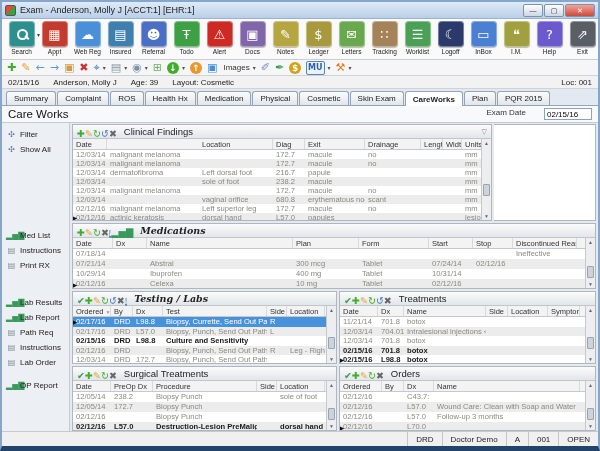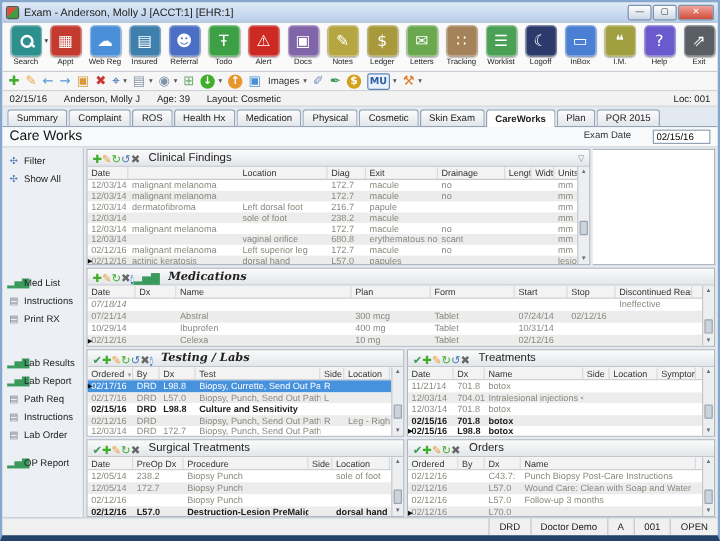--- a/index.html
+++ b/index.html
@@ -485,21 +485,21 @@
                 <span class="g-hc" style="width: 34px;">Dx</span>
                 <span class="g-hc" style="width: 146px;">Name</span>
                 <span class="g-hc" style="width: 66px;">Plan</span>
                 <span class="g-hc" style="width: 70px;">Form</span>
                 <span class="g-hc" style="width: 44px;">Start</span>
                 <span class="g-hc" style="width: 40px;">Stop</span>
                 <span class="g-hc" style="width: 64px;">Discontinued Reason</span>
               </div>
               <div class="g-body">
                 <div class="g-row">
-                  <span class="g-cell" style="width: 40px; font-style: italic;">07/18/14</span>
+                  <span class="g-cell" style="width: 40px;">07/18/14</span>
                   <span class="g-cell" style="width: 34px;"></span>
                   <span class="g-cell" style="width: 146px;"></span>
                   <span class="g-cell" style="width: 66px;"></span>
                   <span class="g-cell" style="width: 70px;"></span>
                   <span class="g-cell" style="width: 44px;"></span>
                   <span class="g-cell" style="width: 40px;"></span>
                   <span class="g-cell" style="width: 64px;">Ineffective</span>
                 </div>
                 <div class="g-row alt">
                   <span class="g-cell" style="width: 40px;">07/21/14</span>
@@ -738,21 +738,20 @@
                   <span class="g-hc" style="width: 42px;">Ordered</span>
                   <span class="g-hc" style="width: 22px;">By</span>
                   <span class="g-hc" style="width: 30px;">Dx</span>
                   <span class="g-hc" style="width: 146px;">Name</span>
                 </div>
                 <div class="g-body">
                   <div class="g-row">
                     <span class="g-cell" style="width: 42px;">02/12/16</span>
                     <span class="g-cell" style="width: 22px;"></span>
                     <span class="g-cell" style="width: 30px;">C43.7:</span>
-                    <span class="g-cell" style="width: 146px;">Punch Biopsy Post-Care Instructions</span>
                   </div>
                   <div class="g-row alt">
                     <span class="g-cell" style="width: 42px;">02/12/16</span>
                     <span class="g-cell" style="width: 22px;"></span>
                     <span class="g-cell" style="width: 30px;">L57.0</span>
                     <span class="g-cell" style="width: 146px;">Wound Care: Clean with Soap and Water</span>
                   </div>
                   <div class="g-row">
                     <span class="g-cell" style="width: 42px;">02/12/16</span>
                     <span class="g-cell" style="width: 22px;"></span>

